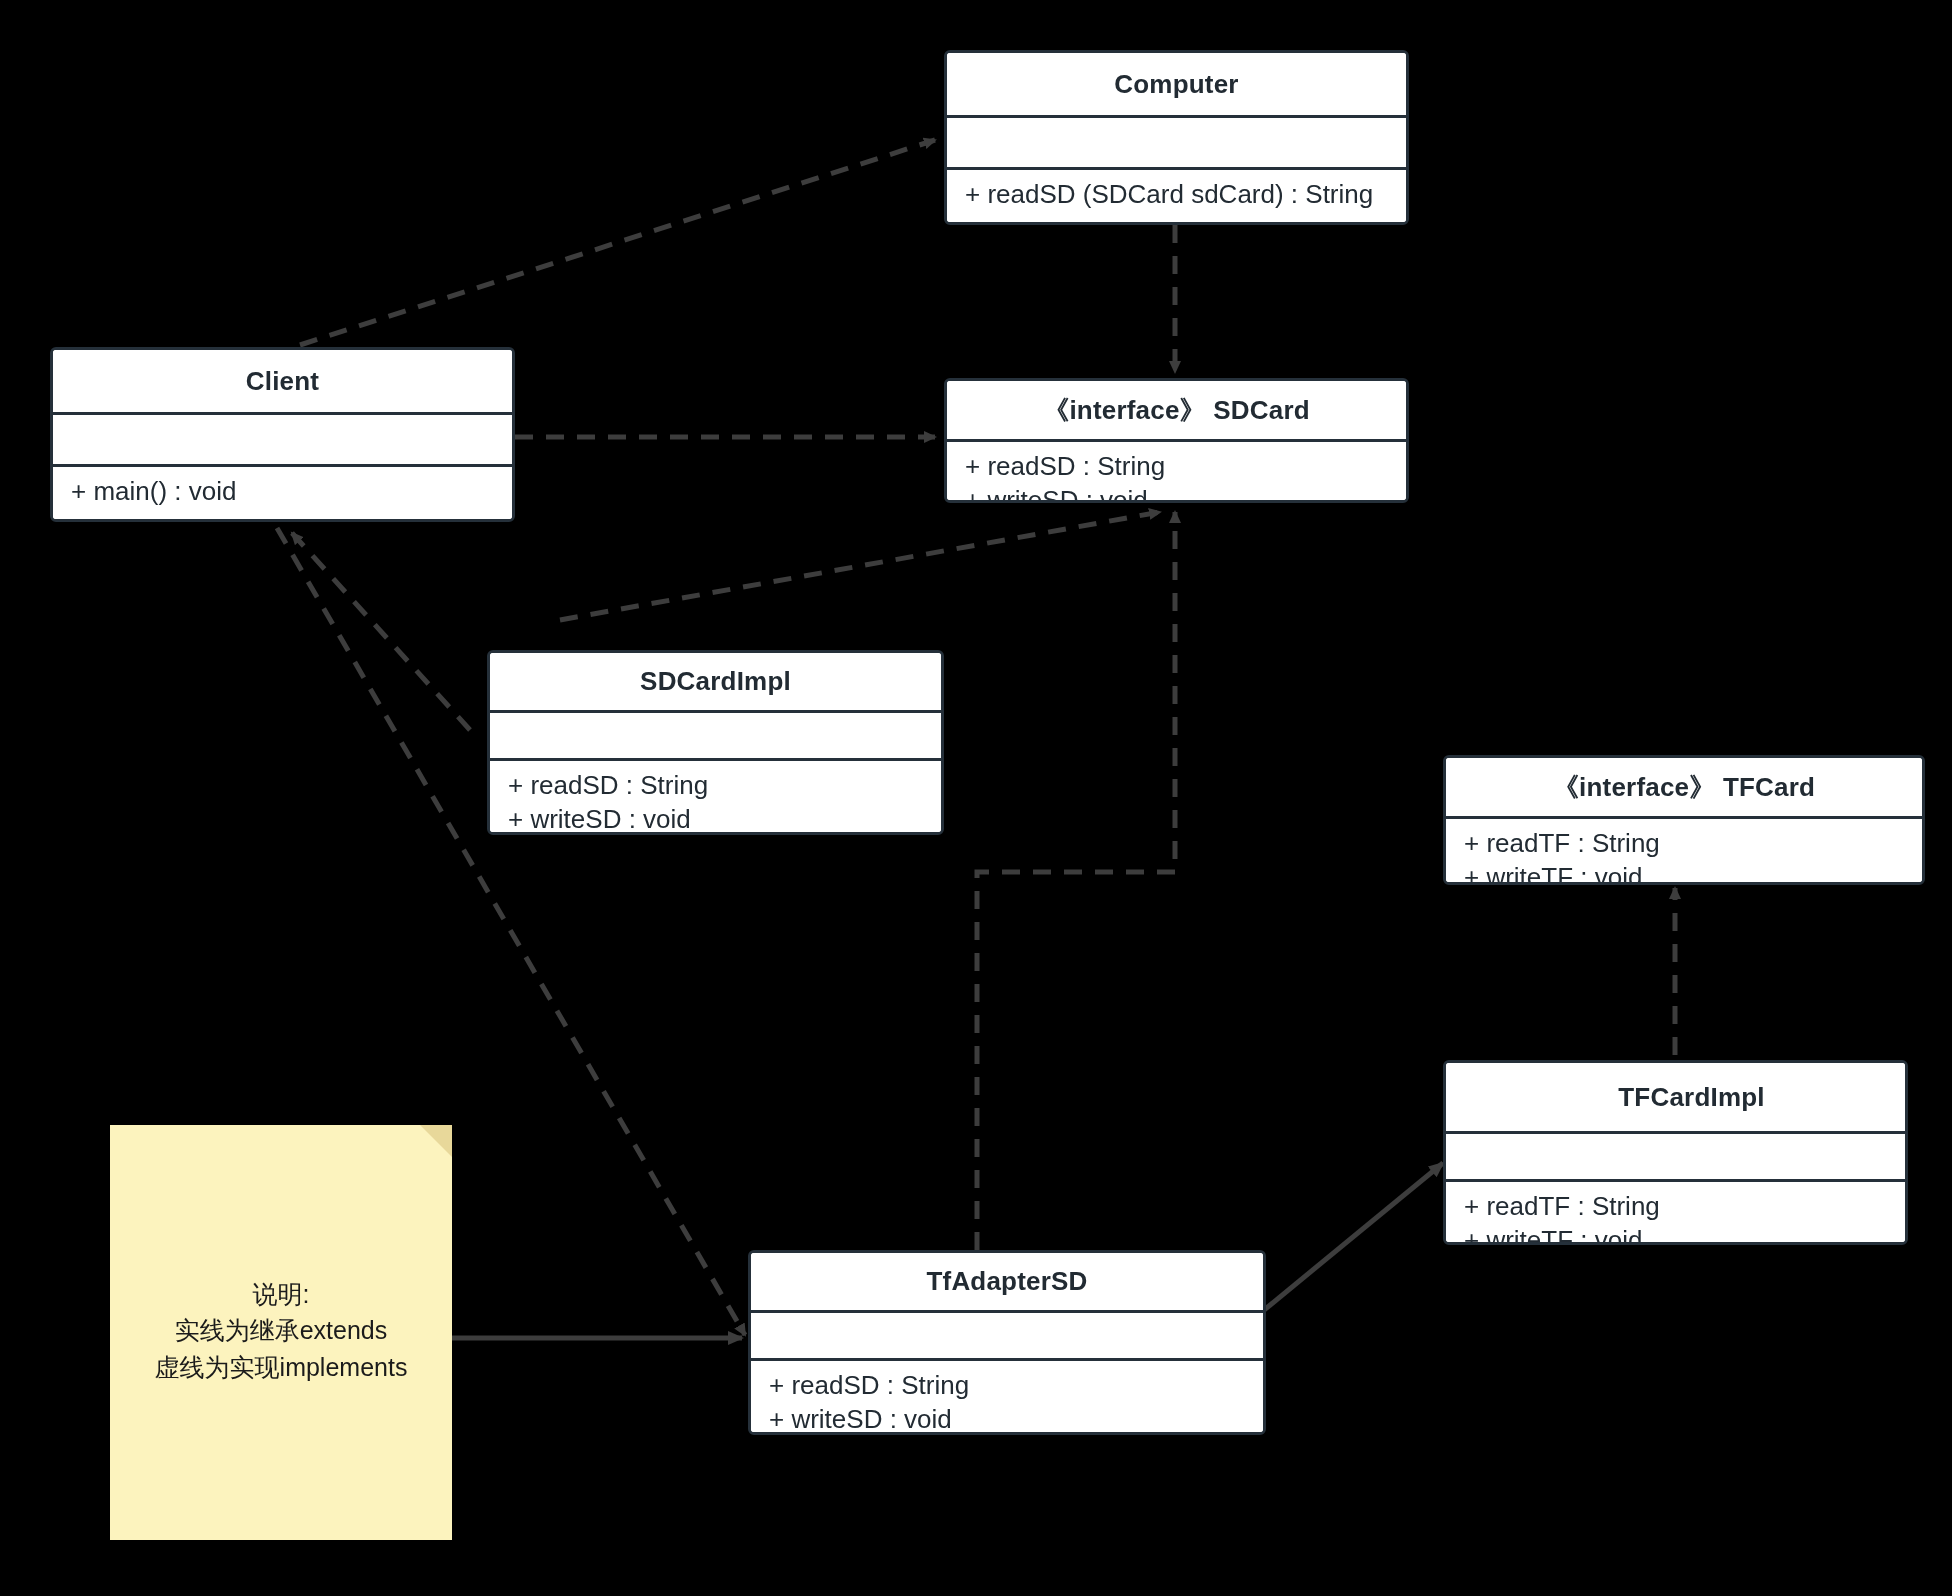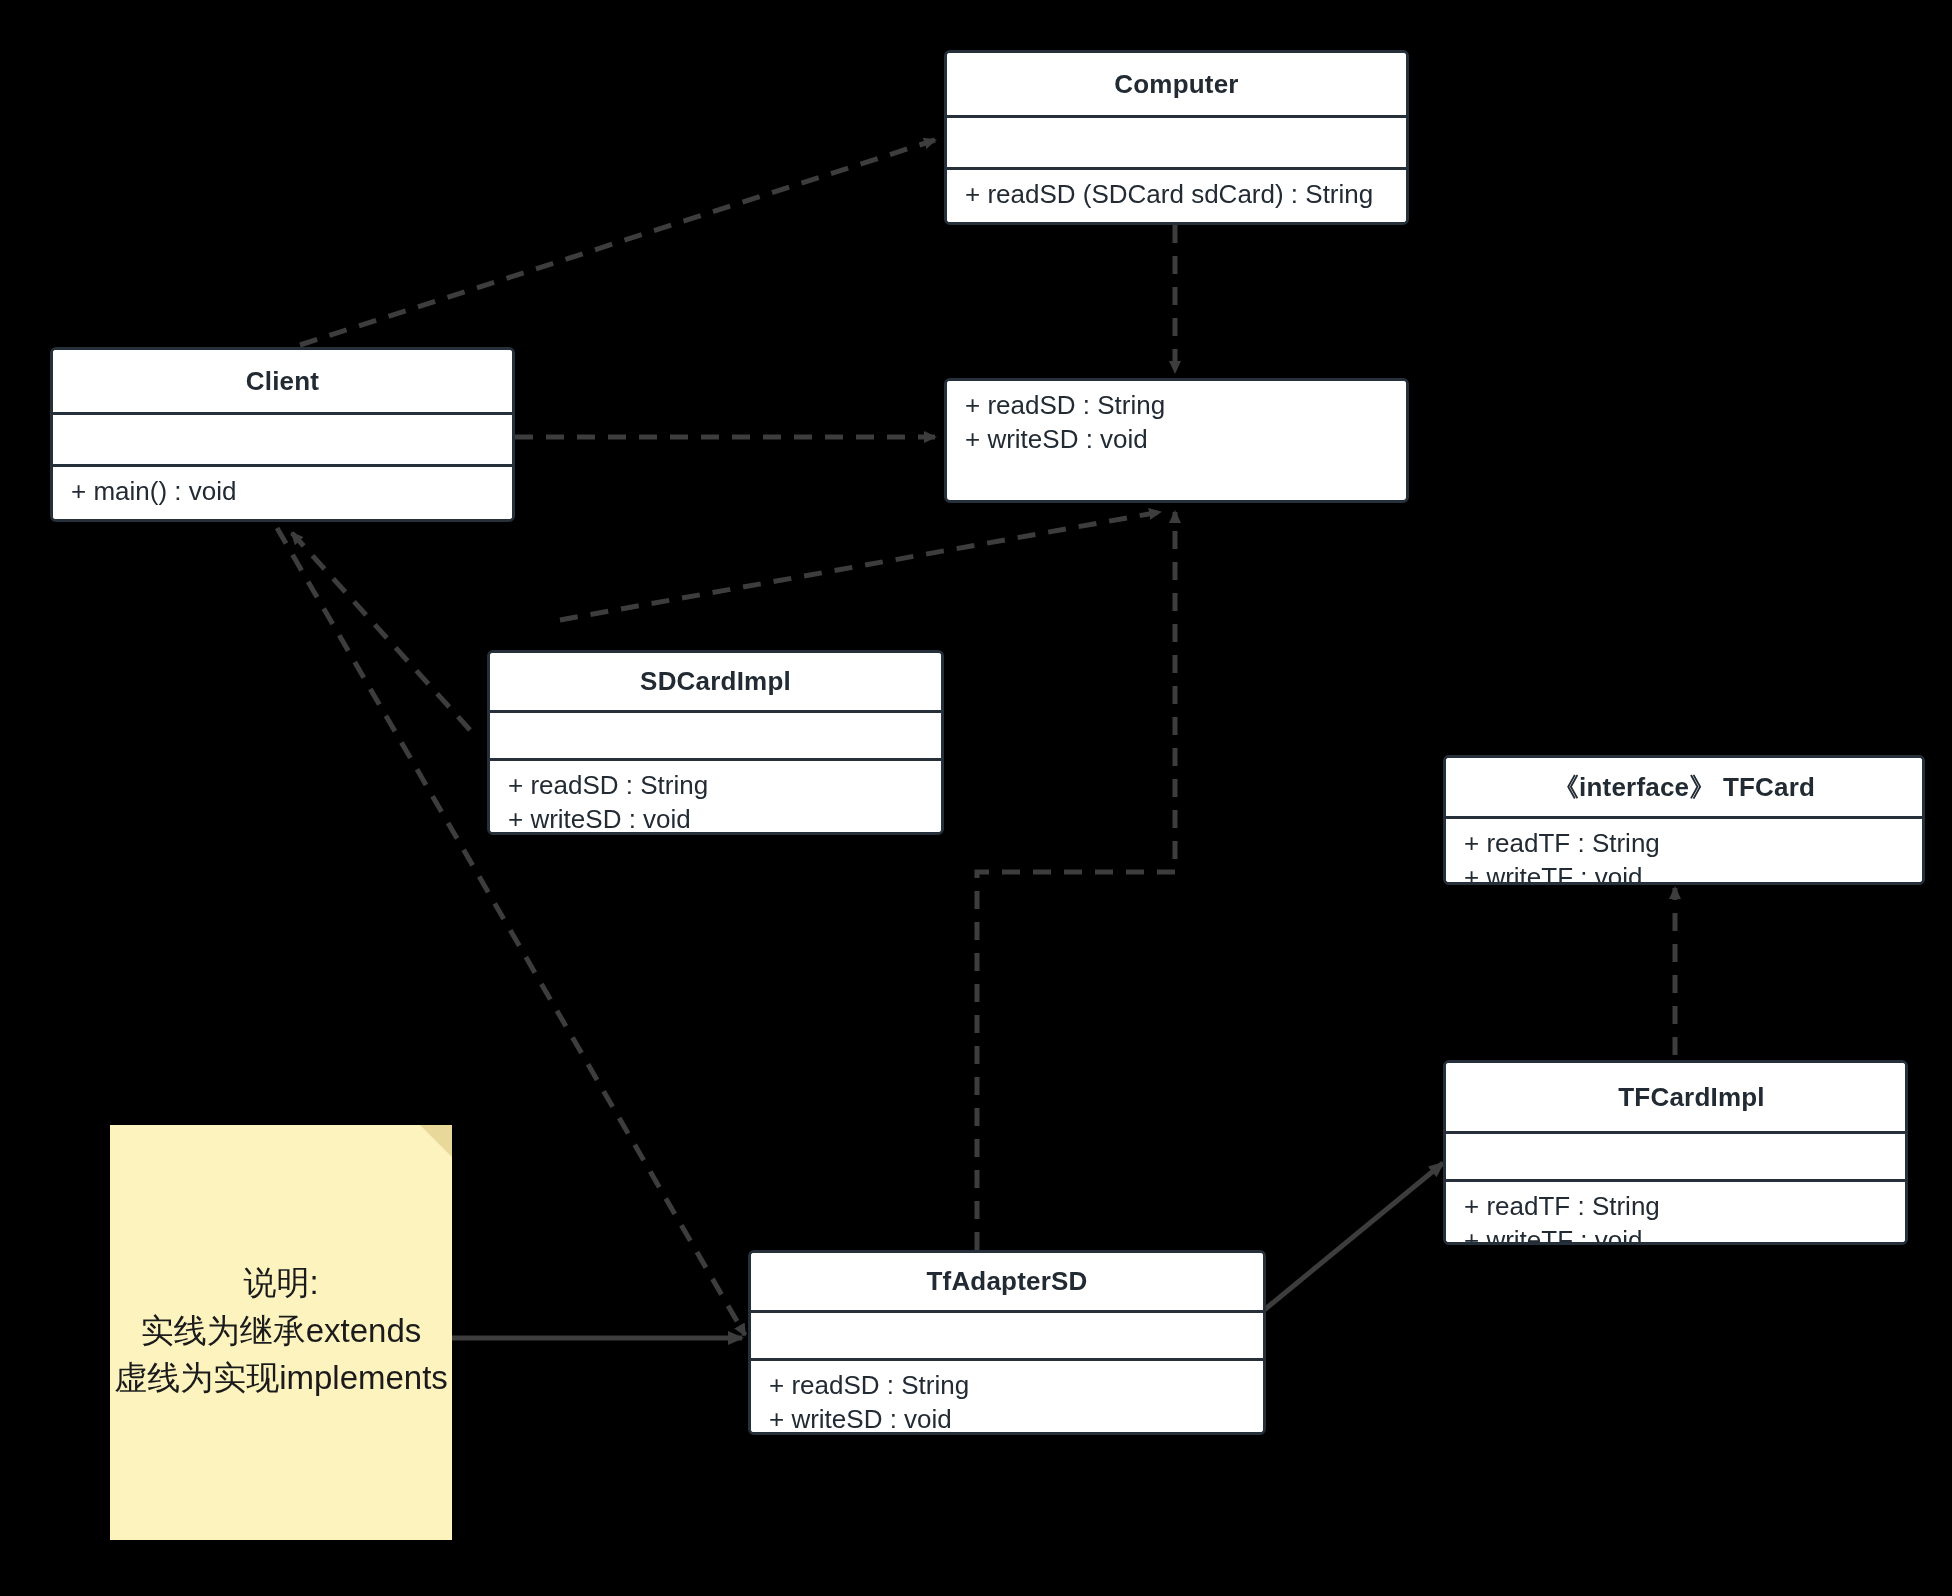--- a/index.html
+++ b/index.html
@@ -74,21 +74,21 @@
     top: 0;
     right: 0;
     width: 0;
     height: 0;
     border-left: 32px solid transparent;
     border-top: 32px solid #e8d89a;
   }
   .note-text {
     text-align: center;
     color: #1b1b1b;
-    font-size: 33px;
+    font-size: 25px;
     line-height: 1.45;
     white-space: pre-line;
     position: relative;
     z-index: 2;
     padding-bottom: 4px;
   }
 </style>
 </head>
 <body>
 
@@ -155,20 +155,21 @@
 
   <div class="uml-box" style="left:944px; top:50px; width:465px; height:175px;">
     <div class="compartment box-title" style="height:62px;">Computer</div>
     <div class="compartment box-empty" style="height:52px;"></div>
     <div class="compartment members" style="height:55px;">
       <div class="member-line">+ readSD (SDCard sdCard) : String</div>
     </div>
   </div>
 
   <div class="uml-box" style="left:944px; top:378px; width:465px; height:125px;">
+    <div class="compartment box-title" style="height:58px;">《interface》 SDCard</div>
     <div class="compartment members" style="height:64px;">
       <div class="member-line">+ readSD : String</div>
       <div class="member-line">+ writeSD : void</div>
     </div>
   </div>
 
   <div class="uml-box" style="left:487px; top:650px; width:457px; height:185px;">
     <div class="compartment box-title" style="height:57px;">SDCardImpl</div>
     <div class="compartment box-empty" style="height:48px;"></div>
     <div class="compartment members" style="height:74px;">

